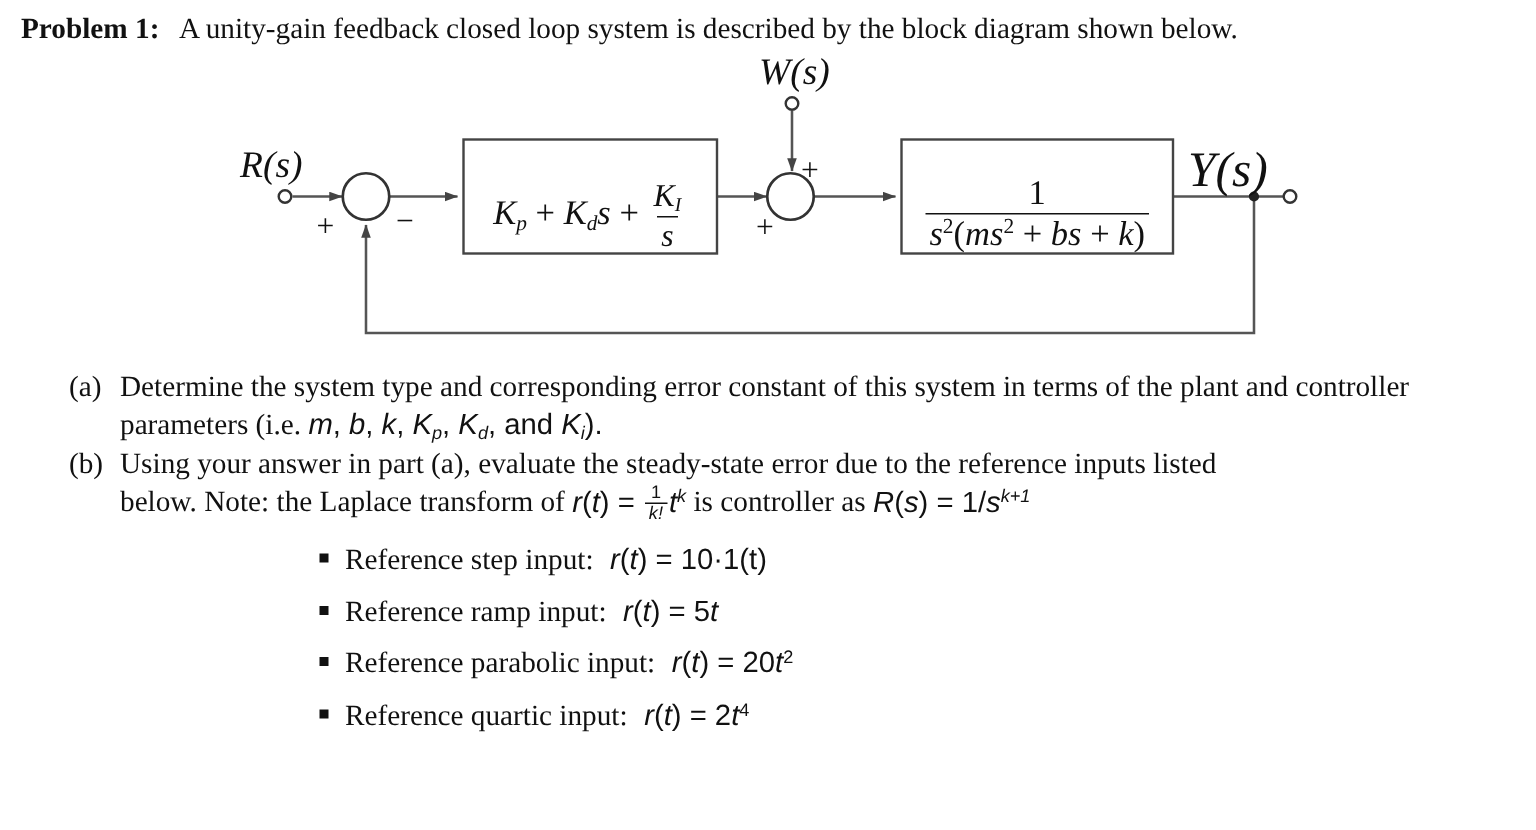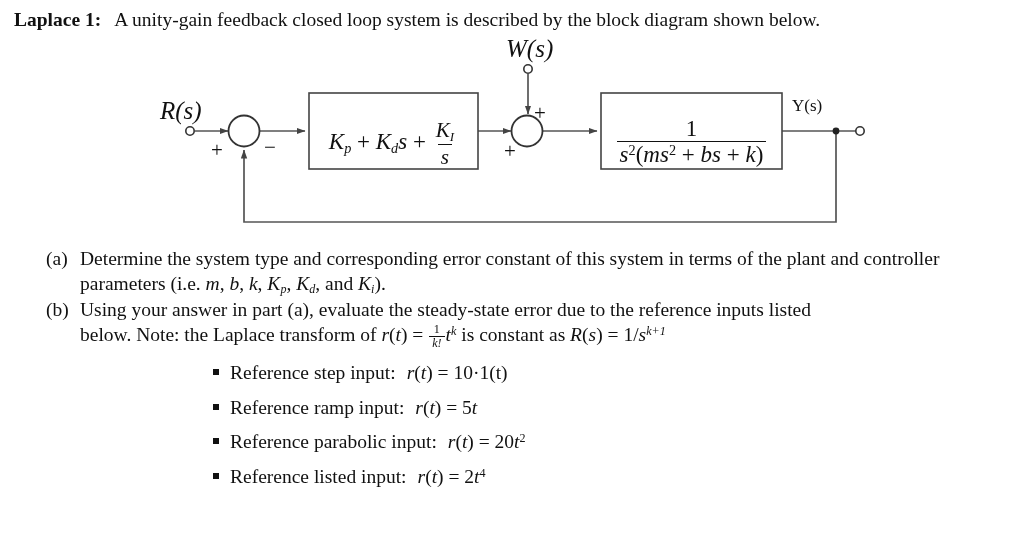--- a/index.html
+++ b/index.html
@@ -25,21 +25,21 @@
   .diagram { position:absolute; left:0; top:34px; width:1024px; height:205px; }
   .diagram svg { display:block; }
   .math { font-family:"Liberation Serif", serif; font-style:italic; }
   .mi  { font-style:italic; }
   .mup { font-style:normal; }
 
   
   .lab { position:absolute; font-family:"Liberation Serif", serif; white-space:nowrap; }
   .lab-rs { left:160px; top:63px; font-size:25px; font-style:italic;text-align:right; }
   .lab-ws { left:506px; top:1px;  font-size:25px; font-style:italic; }
-  .lab-ys { left:792px; top:62px; font-size:17px; }
+  .lab-ys { left:792px; top:62px; font-size:33px; font-style:italic; }
   .sign { position:absolute; font-family:"Liberation Serif", serif; font-size:21px; }
   .sign-p1 { left:211px; top:104px; }
   .sign-m1 { left:264px; top:101px; }
   .sign-p2 { left:504px; top:105px; }
   .sign-p3 { left:534px; top:67px; }
 
   
   .blk {
     position:absolute; display:flex; align-items:flex-end; justify-content:center;
     font-family:"Liberation Serif", serif; font-size:23px;
@@ -55,40 +55,40 @@
   sub { font-size:0.62em; vertical-align:-0.28em; font-style:italic; }
   sup { font-size:0.62em; vertical-align:0.52em; }
 
   
   .part { position:absolute; display:flex; font-size:19.5px; line-height:1.30; }
   .part .tag { width:34px; flex:0 0 34px; }
   .part .body { width:948px; }
   .part-a { left:46px; top:246px; }
   .part-b { left:46px; top:297px; }
 
-  .inl { font-family:Liberation Serif, serif; white-space:nowrap; }
+  .inl { font-family:Liberation Sans, sans-serif; white-space:nowrap; }
   .tiny-frac { font-size:0.62em; }
 
   
   .bullets { position:absolute; left:213px; top:362px; width:700px; }
   .bullet { display:flex; align-items:baseline; font-size:19.5px; height:34.5px; }
   .bullet .sq {
     width:6px; height:6px; background:#111; flex:0 0 6px;
     margin-right:11px; position:relative; top:-4px;
   }
   .bullet .txt { white-space:nowrap; }
   .bullet .eq { margin-left:11px; white-space:nowrap;text-align:right; }
 </style>
 </head>
 <body>
 
 <div class="page">
 
   <div class="header">
-    <span class="lbl">Laplace 1:</span><span class="gap"></span><span>A unity-gain feedback closed loop system is described by the block diagram shown below.</span>
+    <span class="lbl">Problem 1:</span><span class="gap"></span><span>A unity-gain feedback closed loop system is described by the block diagram shown below.</span>
   </div>
 
   <div class="diagram">
 
     <svg width="1024" height="205" viewBox="0 0 1024 205">
       <defs>
         <marker id="arr" markerWidth="9" markerHeight="9" refX="8.5" refY="3.2" orient="auto" markerUnits="userSpaceOnUse">
           <path d="M0,0 L9,3.2 L0,6.4 z" fill="#444"></path>
         </marker>
       </defs>
@@ -166,21 +166,21 @@
   <div class="part part-b">
     <div class="tag">(b)</div>
     <div class="body">
       <div>Using your answer in part (a), evaluate the steady-state error due to the reference inputs listed</div>
       <div>
         <span>below. Note: the Laplace transform of</span>
         <span class="inl"><span class="mi">r</span><span class="mup">(</span><span class="mi">t</span><span class="mup">)</span><span class="mup">&nbsp;</span><span class="mup">=</span><span class="mup">&nbsp;</span><span class="frac tiny-frac">
               <span class="num mup">1</span>
               <span class="den mi">k!</span>
             </span><span class="mi">t</span><sup class="mi">k</sup></span>
-        <span>is constant as</span>
+        <span>is controller as</span>
         <span class="inl"><span class="mi">R</span><span class="mup">(</span><span class="mi">s</span><span class="mup">)</span><span class="mup">&nbsp;</span><span class="mup">=</span><span class="mup">&nbsp;</span><span class="mup">1</span><span class="mup">/</span><span class="mi">s</span><sup class="mi">k+1</sup></span>
       </div>
     </div>
   </div>
 
   <div class="bullets">
 
     <div class="bullet">
       <span class="sq"></span>
       <span class="txt">Reference step input:</span>
@@ -195,19 +195,19 @@
 
     <div class="bullet">
       <span class="sq"></span>
       <span class="txt">Reference parabolic input:</span>
       <span class="eq inl"><span class="mi">r</span><span class="mup">(</span><span class="mi">t</span><span class="mup">)</span><span class="mup">&nbsp;</span><span class="mup">=</span><span class="mup">&nbsp;</span><span class="mup">20</span><span class="mi">t</span><sup class="mup">2</sup></span>
     </div>
 
 
     <div class="bullet">
       <span class="sq"></span>
-      <span class="txt">Reference listed input:</span>
+      <span class="txt">Reference quartic input:</span>
       <span class="eq inl"><span class="mi">r</span><span class="mup">(</span><span class="mi">t</span><span class="mup">)</span><span class="mup">&nbsp;</span><span class="mup">=</span><span class="mup">&nbsp;</span><span class="mup">2</span><span class="mi">t</span><sup class="mup">4</sup></span>
     </div>
 
   </div>
 
 </div>
 
 </body></html>

